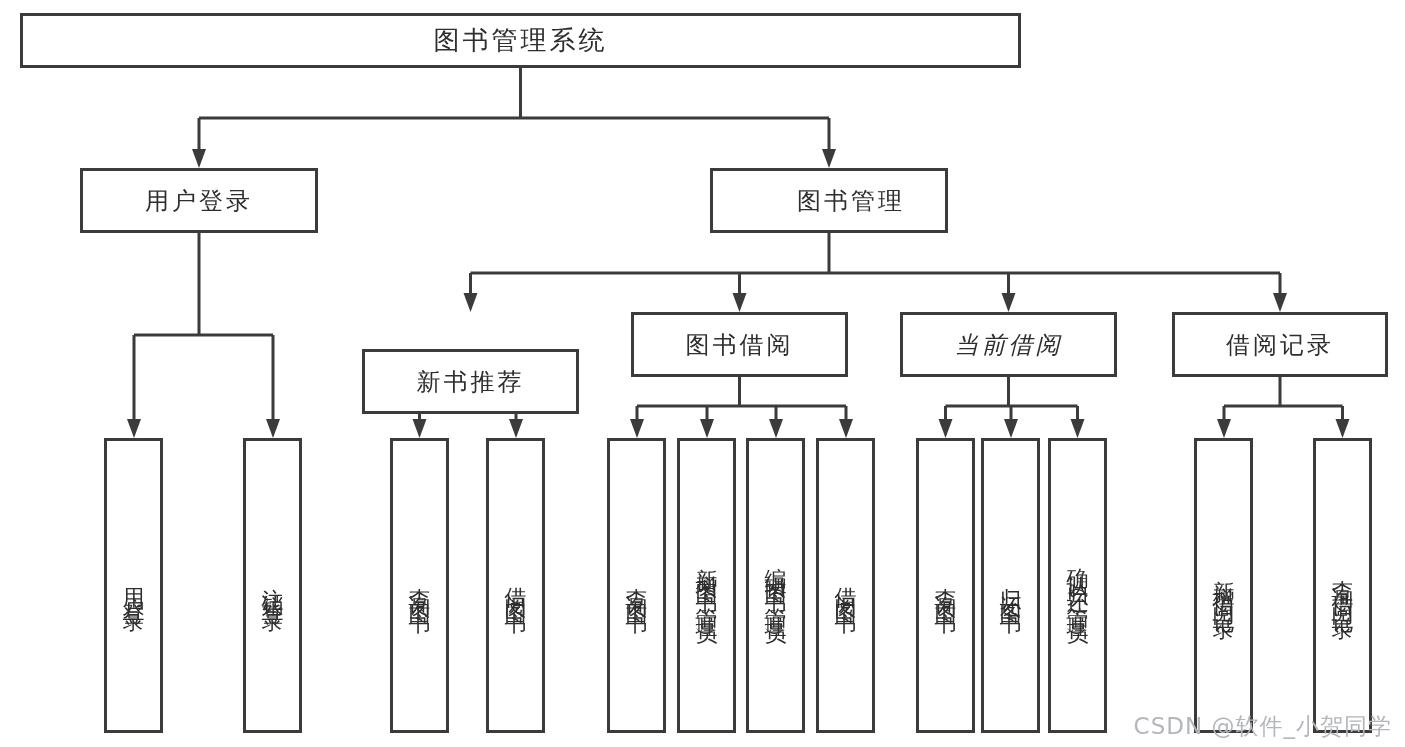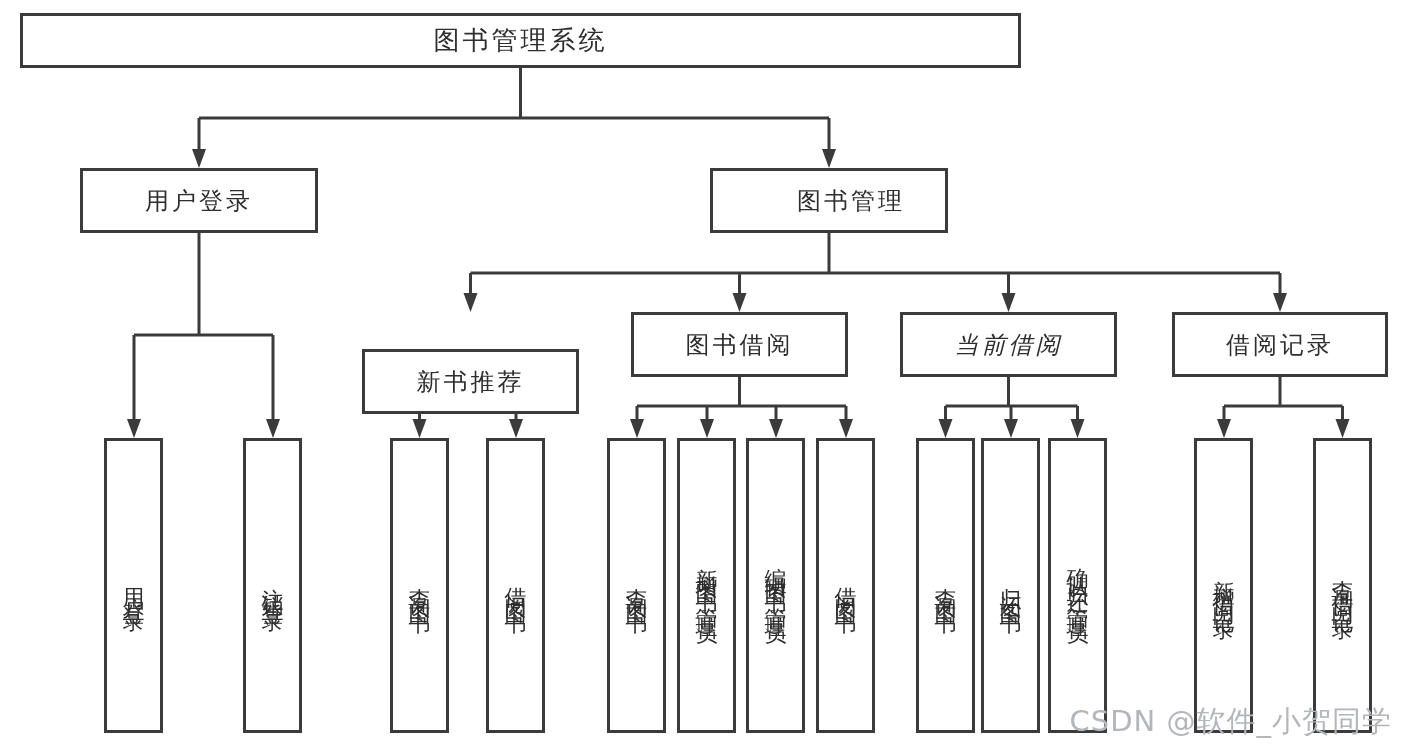--- a/index.html
+++ b/index.html
@@ -60,21 +60,21 @@
     font-size:22px;
     writing-mode:vertical-rl;
     text-orientation:mixed;
     letter-spacing:8px;
     line-height:1;
   }
   .watermark{
     position:absolute;
     right:13px;
     bottom:5px;
-    font-size:29px;
+    font-size:23px;
     color:var(--color-watermark);
     letter-spacing:1px;
     white-space:nowrap;
     pointer-events:none;
     margin-left:15px;
   }
 </style>
 </head>
 <body>
 

